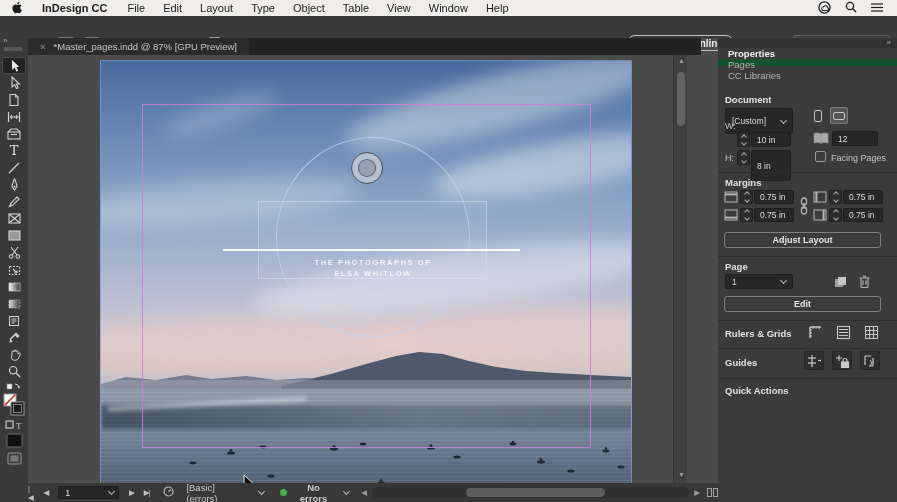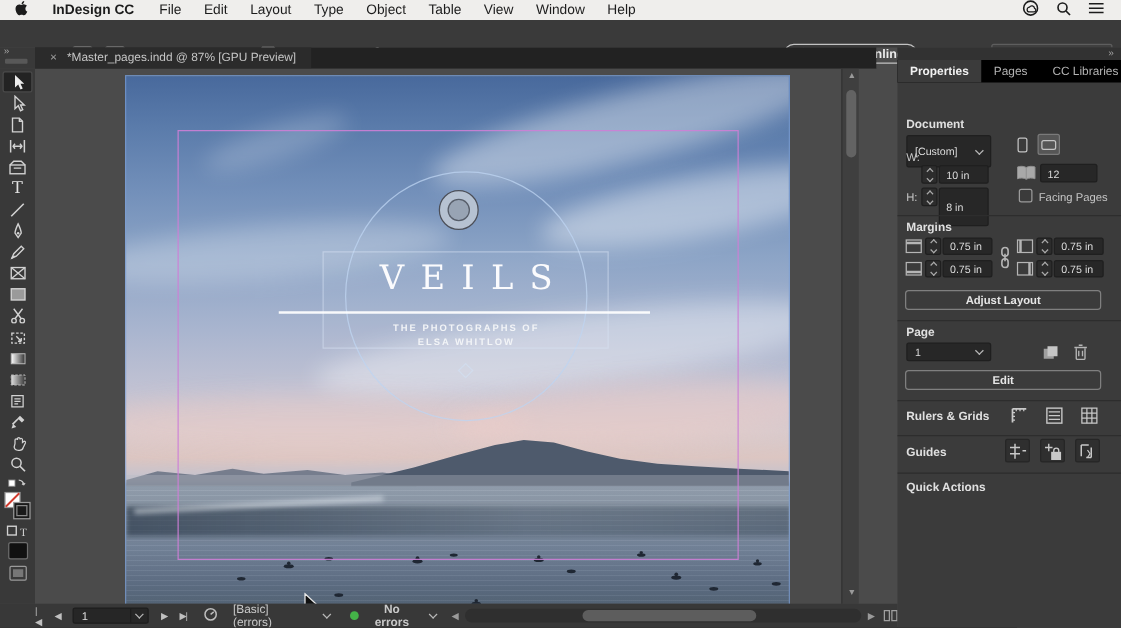--- a/index.html
+++ b/index.html
@@ -99,21 +99,21 @@
   .greendot{width:7px;height:7px;border-radius:50%;background:#44b348;}
   .hscroll{position:relative;width:326px;height:11px;background:#2f2f2f;border-radius:6px;}
   .hthumb{position:absolute;left:94px;top:1px;width:139px;height:9px;background:#5d5d5d;border-radius:5px;}
   .splitview{display:flex;gap:1px;}
   .splitview span{display:block;width:5px;height:9px;border:1px solid #a0a0a0;}
 
   
   .panel{position:absolute;left:718px;top:38px;width:179px;height:464px;background:#3b3b3b;color:#c9c9c9;}
   .panel-head{position:absolute;left:0;top:0;width:179px;height:10px;background:#323232;
               color:#a8a8a8;font-size:8px;text-align:right;padding-right:6px;line-height:9px;}
-  .ptabs{position:absolute;left:0;top:10px;width:179px;height:18px;background:#000000;display:flex;font-size:9.5px;}
+  .ptabs{position:absolute;left:0;top:10px;width:179px;height:18px;background:#14532d;display:flex;font-size:9.5px;flex-direction:column;}
   .ptab{padding:0 10px;display:flex;align-items:center;color:#b3b3b3;white-space:nowrap;}
   .ptab.active{background:#3b3b3b;color:#f2f2f2;font-weight:bold;}
   .nosel{position:absolute;left:0;top:28px;width:179px;height:16px;background:#3f3f3f;
          border-bottom:1px solid #2d2d2d;display:flex;align-items:center;padding-left:7px;
          font-size:9px;font-weight:bold;color:#ececec;}
   .sec-label{position:absolute;font-size:9.5px;font-weight:bold;color:#e0e0e0;}
   .sm-label{position:absolute;font-size:9px;color:#c6c6c6;}
   .field{background:#272727;border:1px solid #1f1f1f;border-radius:2px;color:#dcdcdc;
          font-size:8.5px;display:flex;align-items:center;padding:0 5px;}
   .select{background:#272727;border:1px solid #1f1f1f;border-radius:2px;color:#dcdcdc;
@@ -482,21 +482,20 @@
           <ellipse cx="280" cy="42" rx="3.8" ry="1.6"></ellipse>
             <circle cx="280" cy="39.6" r="1.4"></circle>
         </g>
       </svg>
 
       <div class="margin-guides"></div>
       <div class="big-ellipse"></div>
       <div class="emblem-outer"></div>
       <div class="emblem-inner"></div>
       <div class="title-frame"></div>
-      <div class="veils">VEILS</div>
       <div class="tline"></div>
       <div class="subtitle">
         <div>THE PHOTOGRAPHS OF</div>
         <div>ELSA WHITLOW</div>
       </div>
       <div class="diamond"></div>
     </div>
 
     <svg class="cursor-arrow" width="15" height="20" viewBox="0 0 15 20">
       <path d="M2,1 L2,15 L5.6,11.8 L8,17.5 L10.6,16.4 L8.2,10.8 L12.6,10.8 Z" fill="#101010" stroke="#e8e8e8" stroke-width="1"></path>

